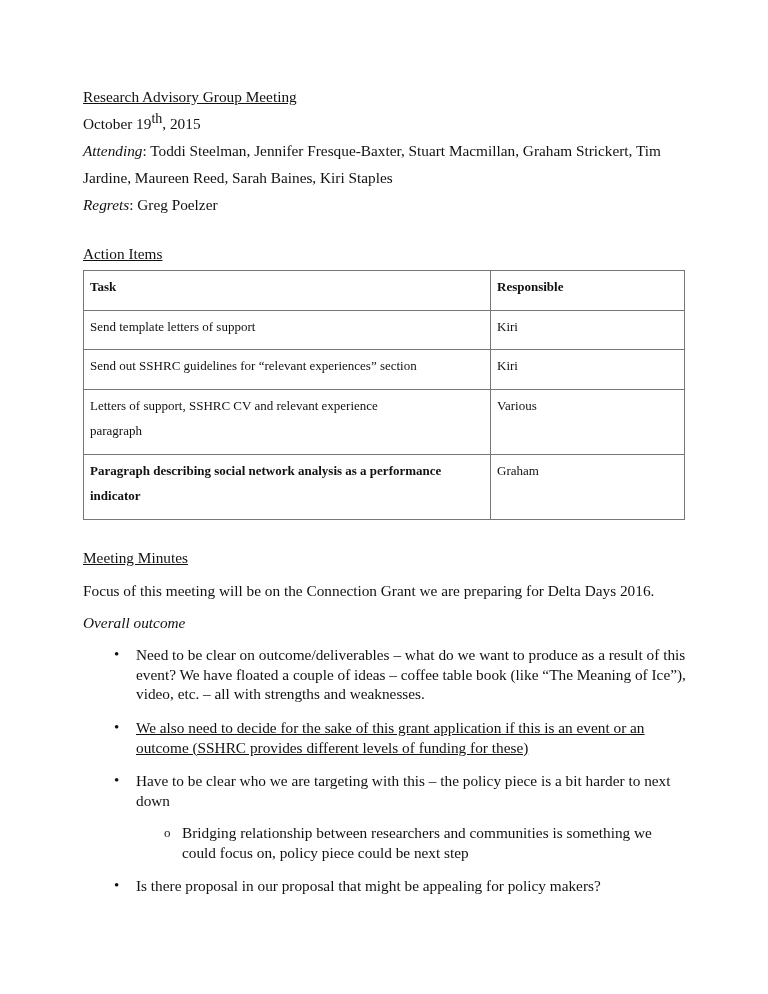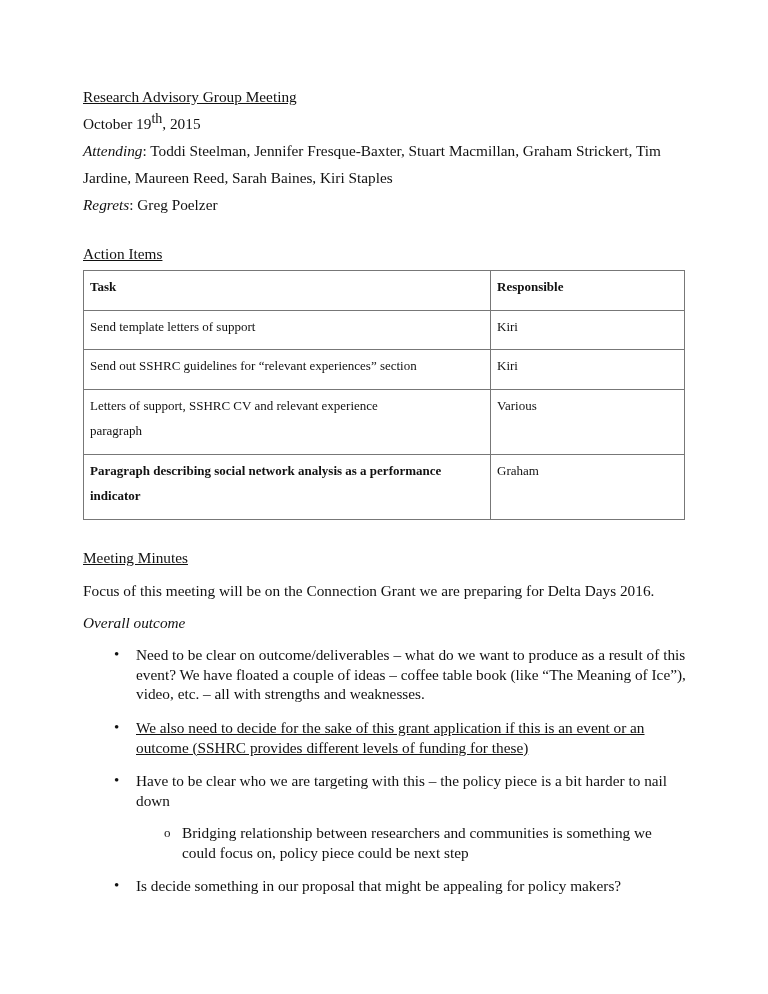--- a/index.html
+++ b/index.html
@@ -61,15 +61,15 @@
   </tr>
 </tbody>
   </table>
 
 <div class="line u" style="top:549px;">Meeting Minutes</div>
 <div class="line" style="top:582px;">Focus of this meeting will be on the Connection Grant we are preparing for Delta Days 2016.</div>
 <div class="line i" style="top:614px;">Overall outcome</div>
 
 <div class="bul" style="top:645px; width:555px;">Need to be clear on outcome/deliverables – what do we want to produce as a result of this event? We have floated a couple of ideas – coffee table book (like “The Meaning of Ice”), video, etc. – all with strengths and weaknesses.</div>
 <div class="bul" style="top:718px; width:520px;text-decoration:underline;">We also need to decide for the sake of this grant application if this is an event or an outcome (SSHRC provides different levels of funding for these)</div>
-<div class="bul" style="top:771px; width:535px;">Have to be clear who we are targeting with this – the policy piece is a bit harder to nail down</div>
+<div class="bul" style="top:771px; width:535px;">Have to be clear who we are targeting with this – the policy piece is a bit harder to next down</div>
 <div class="sub" style="top:823px; width:470px;">Bridging relationship between researchers and communities is something we could focus on, policy piece could be next step</div>
-<div class="bul" style="top:876px;">Is decide something in our proposal that might be appealing for policy makers?</div>
+<div class="bul" style="top:876px;">Is there proposal in our proposal that might be appealing for policy makers?</div>
 
 </body></html>

